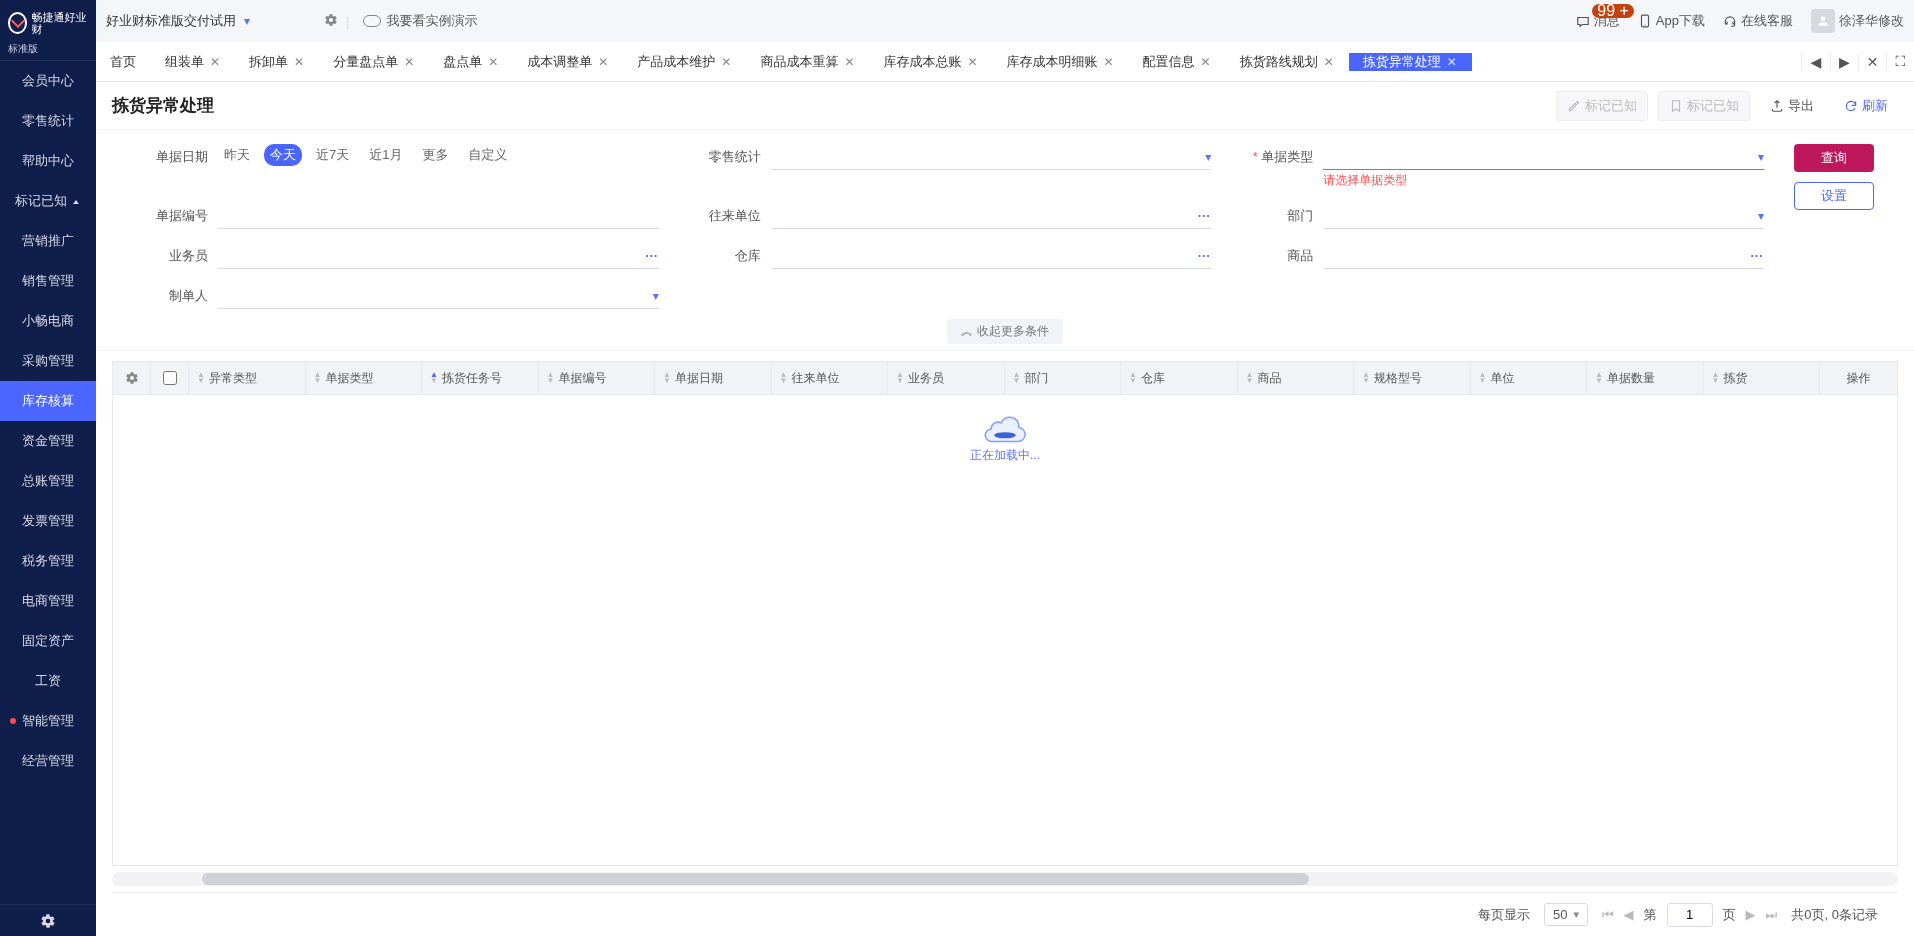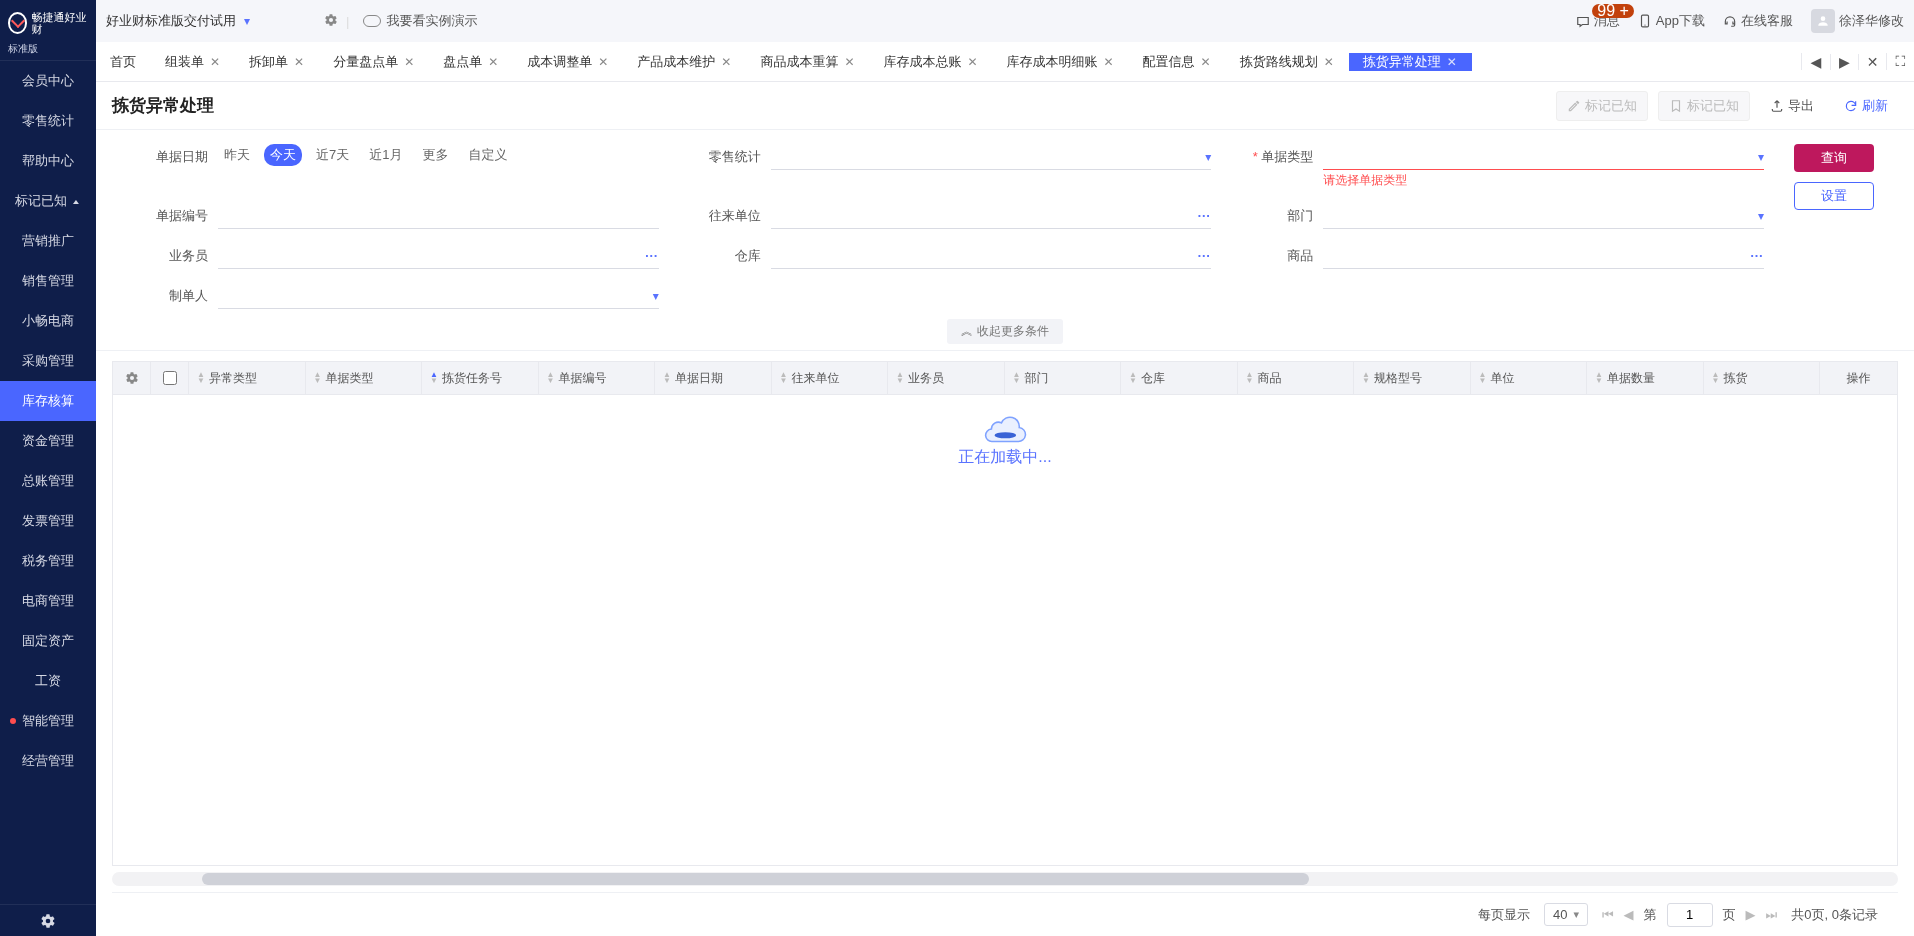--- a/index.html
+++ b/index.html
@@ -80,21 +80,21 @@
   .thead{display:flex;background:#f2f3f7;height:34px;align-items:stretch;border:1px solid #e8e9ee;font-size:12px;color:#555}
   .th{display:flex;align-items:center;gap:4px;padding:0 8px;border-right:1px solid #e8e9ee;overflow:hidden;white-space:nowrap}
   .th:last-child{border-right:none}
   .th .sort{display:flex;flex-direction:column;line-height:6px;font-size:8px;color:#bbb}
   .th .sort .up.active,.th .sort .down.active{color:#4a66ff}
   .th-gear{width:38px;justify-content:center;color:#888}
   .th-chk{width:38px;justify-content:center}
   .th-chk input{width:14px;height:14px}
   .th-op{width:78px;justify-content:center;margin-left:auto;border-left:1px solid #e8e9ee}
   .tbody{flex:1;position:relative;border:1px solid #e8e9ee;border-top:none;overflow:hidden}
-  .loading{position:absolute;left:50%;top:14px;transform:translateX(-50%);text-align:center;color:#5a73ff;font-size:16px}
+  .loading{position:absolute;left:50%;top:14px;transform:translateX(-50%);text-align:center;color:#5a73ff;font-size:12px}
   .cloud{width:50px;height:34px;margin:0 auto 4px;position:relative}
   .cloud svg{width:100%;height:100%}
   .hscroll{height:14px;background:#f2f2f4;border-radius:7px;position:relative;margin:6px 0}
   .hscroll .thumb{position:absolute;left:90px;width:62%;top:1px;bottom:1px;background:#cfd1d8;border-radius:6px}
   
   .pager{height:44px;display:flex;align-items:center;justify-content:flex-end;gap:14px;padding:7px 20px;font-size:13px;color:#555;border-top:1px solid #eef0f4}
   .pager .sel{display:flex;align-items:center;gap:6px;border:1px solid #d9dbe3;padding:3px 8px;border-radius:3px;cursor:pointer}
   .pager .nav{display:flex;align-items:center;gap:10px;color:#bbb}
   .pager .nav span{cursor:pointer}
   .pager input{width:46px;height:24px;border:1px solid #d9dbe3;border-radius:3px;text-align:center;font-size:13px}
@@ -552,21 +552,21 @@
           <span>正在加载中...</span>
         </div>
       </div>
       <div class="hscroll">
           <div class="thumb"></div>
         </div>
 
       <div class="pager">
         <span>每页显示</span>
         <div class="sel">
-          <span>40</span>
+          <span>50</span>
           <span style="font-size:11px;color:#888">▾</span>
         </div>
         <div class="nav">
           <span>⏮</span>
           <span>◀</span>
           <span style="color:#555">第</span>
           <input value="1" style="">
           <span style="color:#555">页</span>
           <span>▶</span>
           <span>⏭</span>

